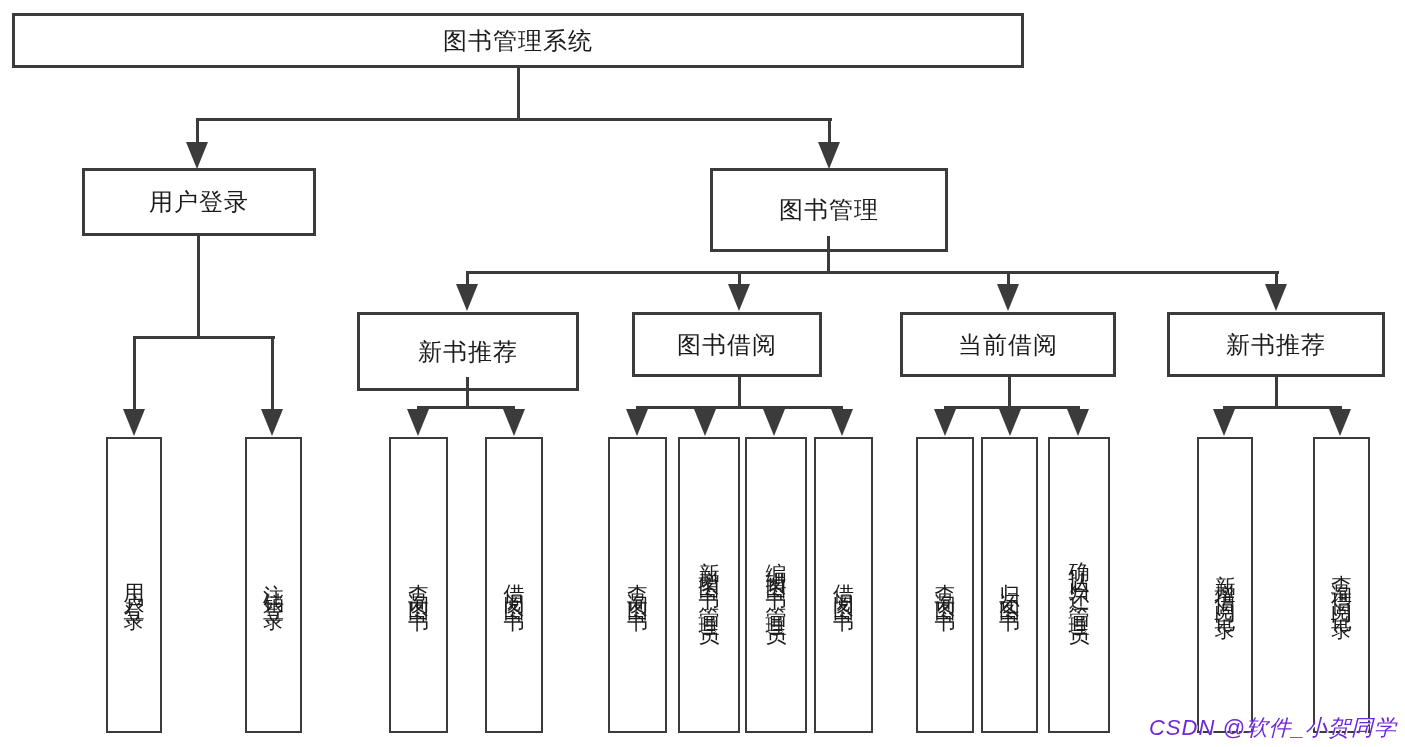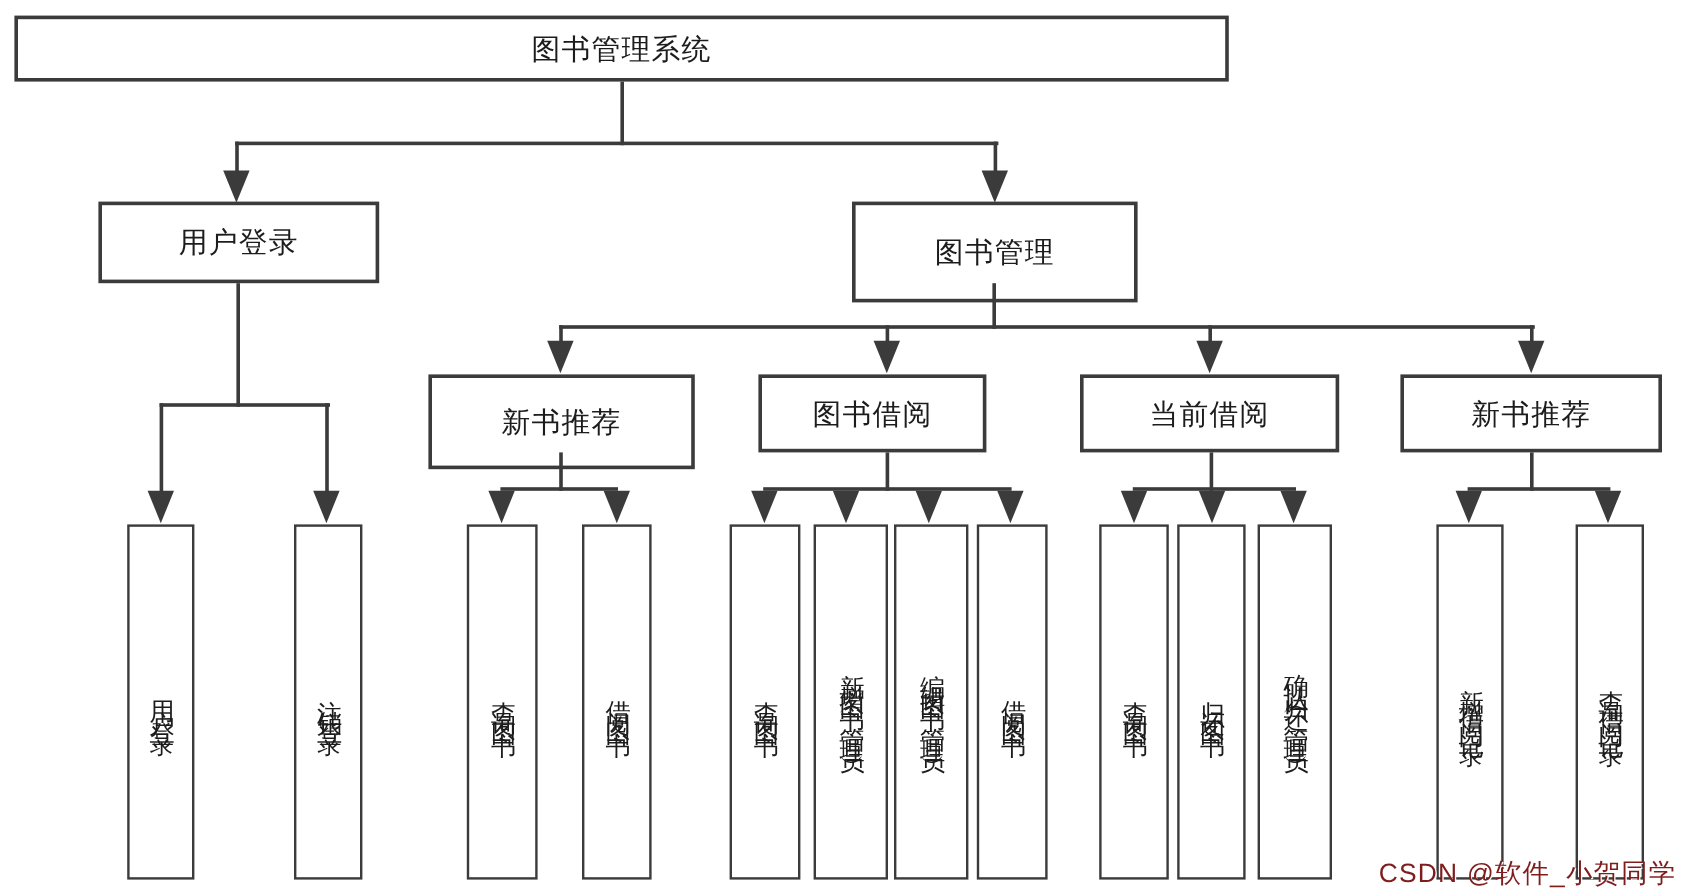--- a/index.html
+++ b/index.html
@@ -26,22 +26,22 @@
   }
   .vl,.hl{position:absolute;background:#3b3b3b;}
   .arrow{
     position:absolute;width:0;height:0;
     border-left:11px solid transparent;
     border-right:11px solid transparent;
     border-top:27px solid #3b3b3b;
   }
   .watermark{
     position:absolute;right:8px;top:713px;
-    font-size:22px;color:#7f1d1d;letter-spacing:1px;
-    text-shadow:1px 1px 0 #ffffff;white-space:nowrap;
+    font-size:22px;color:#6d28d9;letter-spacing:1px;
+    text-shadow:1px 1px 0 #ffffff;white-space:nowrap;font-style:italic;
   }
 </style>
 </head>
 <body>
 
 <div class="canvas">
 
   <div class="node" style="left:12px;top:13px;width:1012px;height:55px;">
     <span>图书管理系统</span>
   </div>

